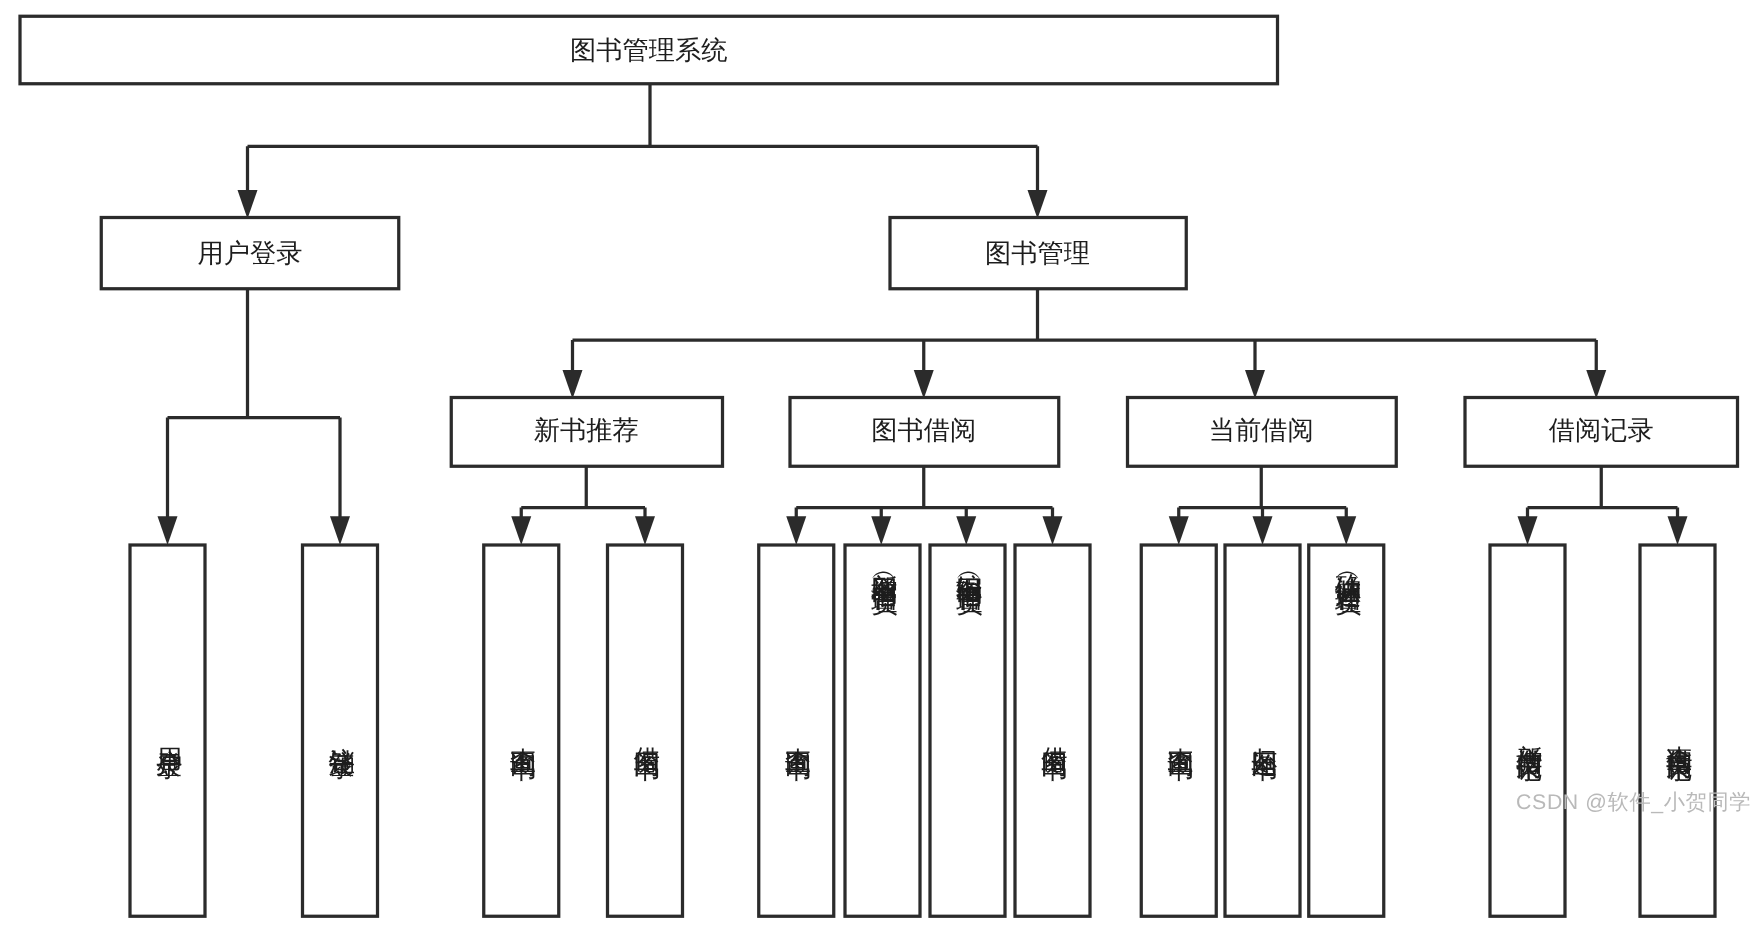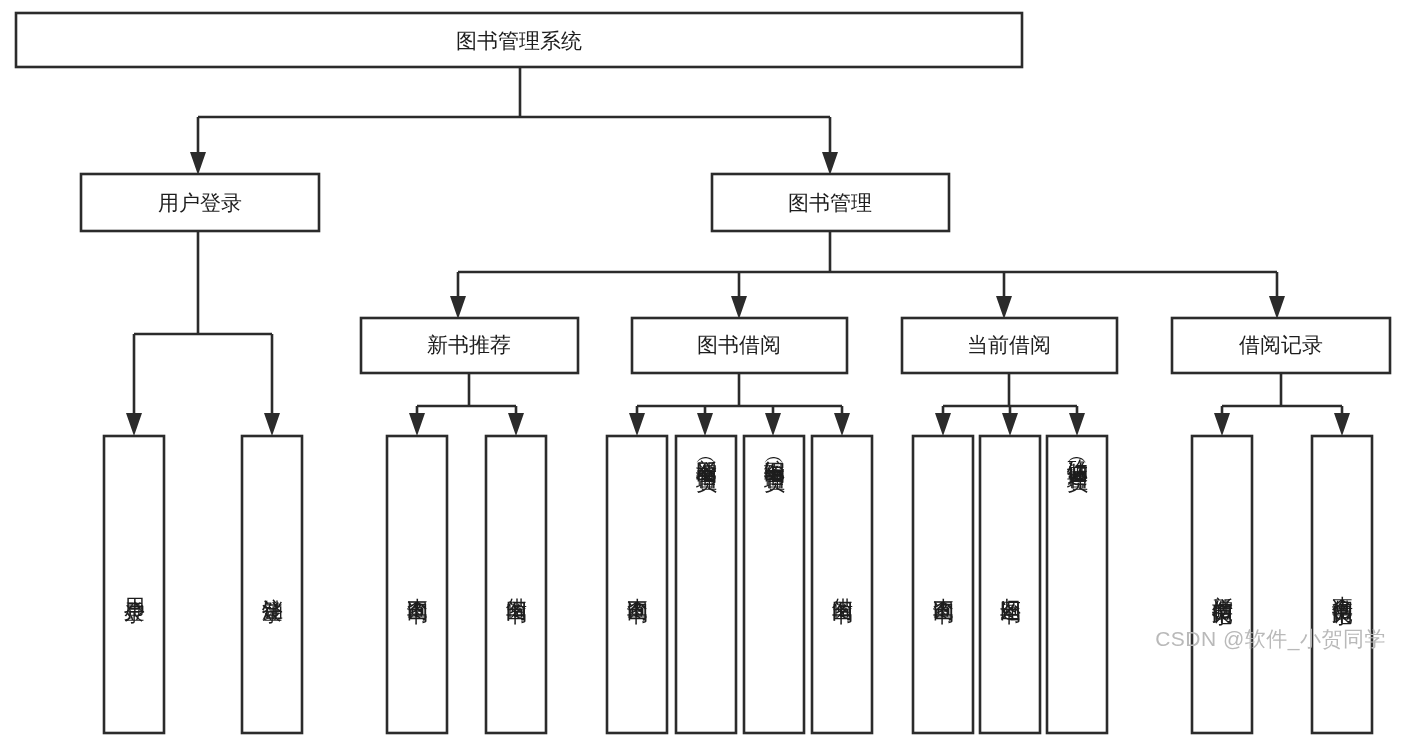--- a/index.html
+++ b/index.html
@@ -66,24 +66,24 @@
     font-family: "Liberation Sans", "DejaVu Sans", sans-serif;
     font-size: 21px;
     line-height: 1.28;
     letter-spacing: 2px;
     color: #1d1d1d;
     white-space: nowrap;
     text-align: center;
   }
   .watermark {
     position: absolute;
-    right: 19px;
+    right: 4px;
     bottom: 8px;
     font-family: "Liberation Sans", "DejaVu Sans", sans-serif;
-    font-size: 21px;
+    font-size: 17px;
     color: #b9b9b9;
     letter-spacing: 0.5px;
     user-select: none;
     white-space: nowrap;
   }
 </style>
 </head>
 <body>
 
 <div id="diagram-root">

